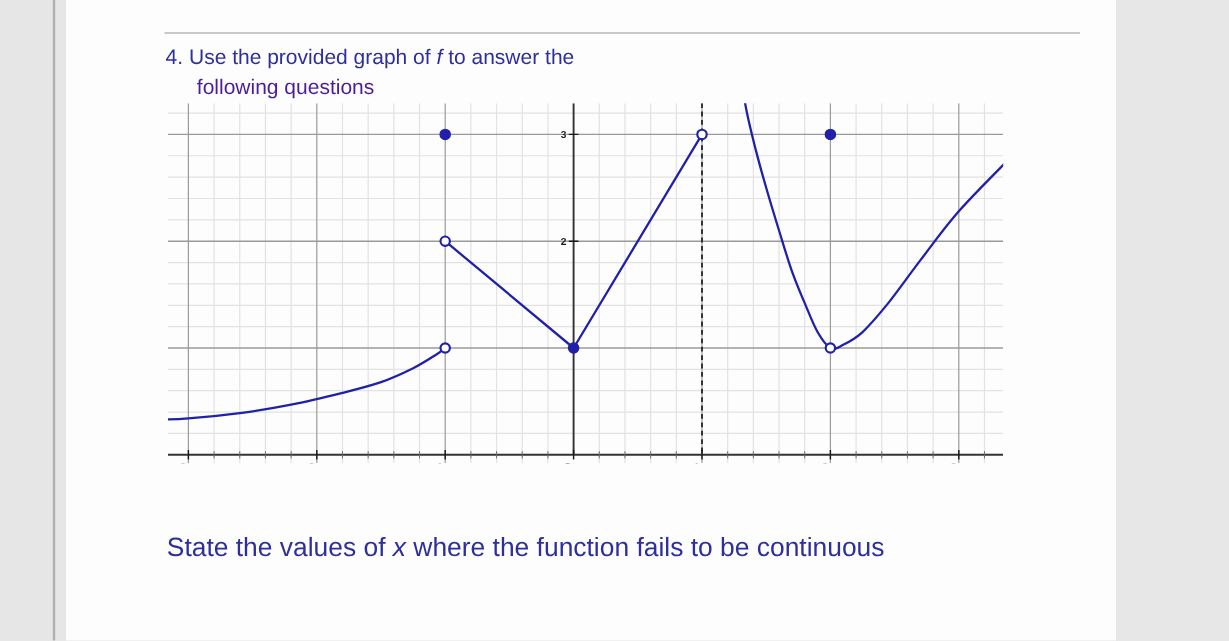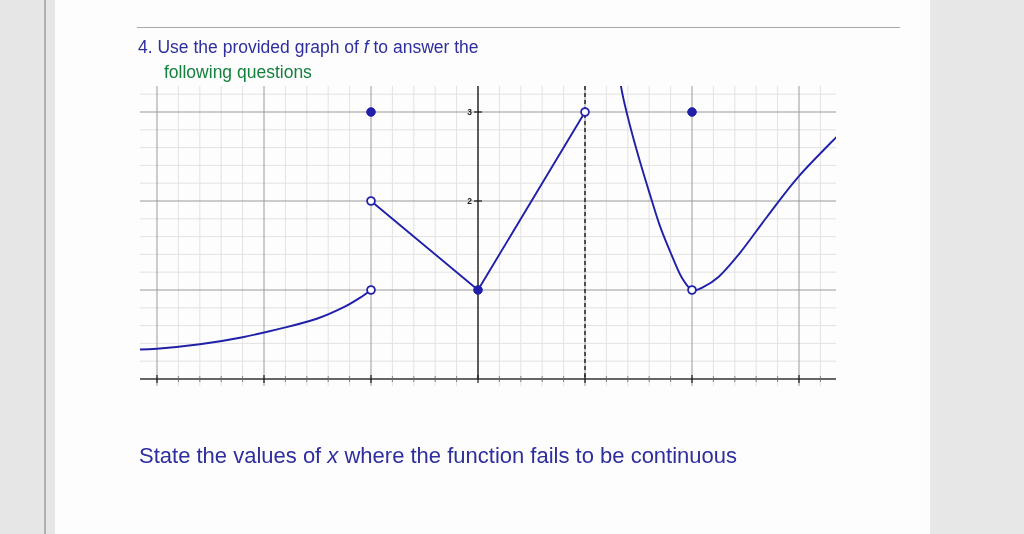--- a/index.html
+++ b/index.html
@@ -57,21 +57,21 @@
     left: 138px; top: 35px;
     width: 620px;
     color: #2e2e9c;
     font-size: 17.5px;
     line-height: 24px;
     white-space: pre;
   }
   .q-line2 {
     position: absolute;
     left: 164px; top: 60px;
-    color: #15803d;
+    color: #4c1d95;
     font-size: 17.5px;
     line-height: 24px;
   }
   .q-text em { font-style: italic; }
   .prompt-text {
     position: absolute;
     left: 139px; top: 443px;
     color: #2e2e9c;
     font-size: 22px;
     white-space: pre;

